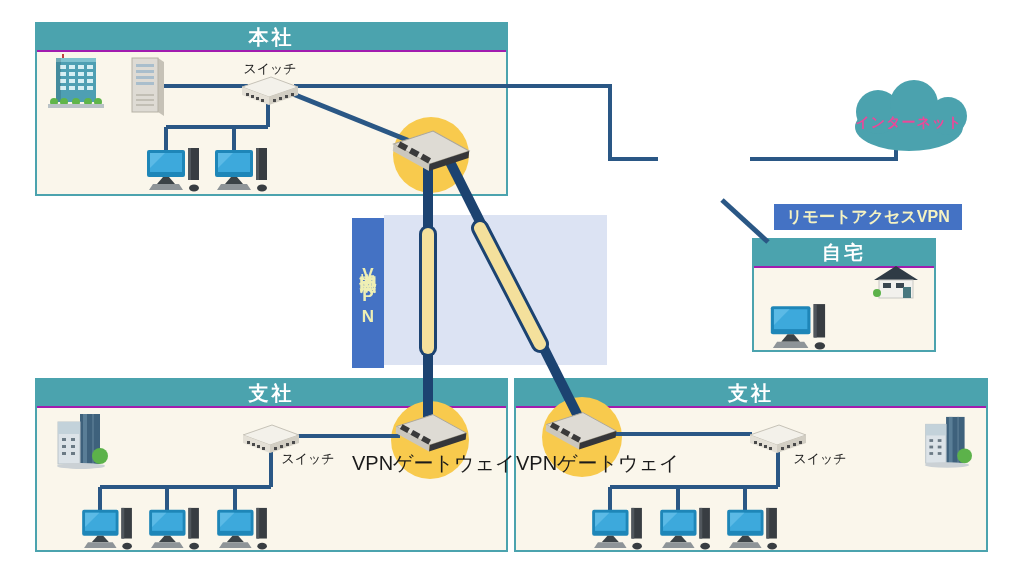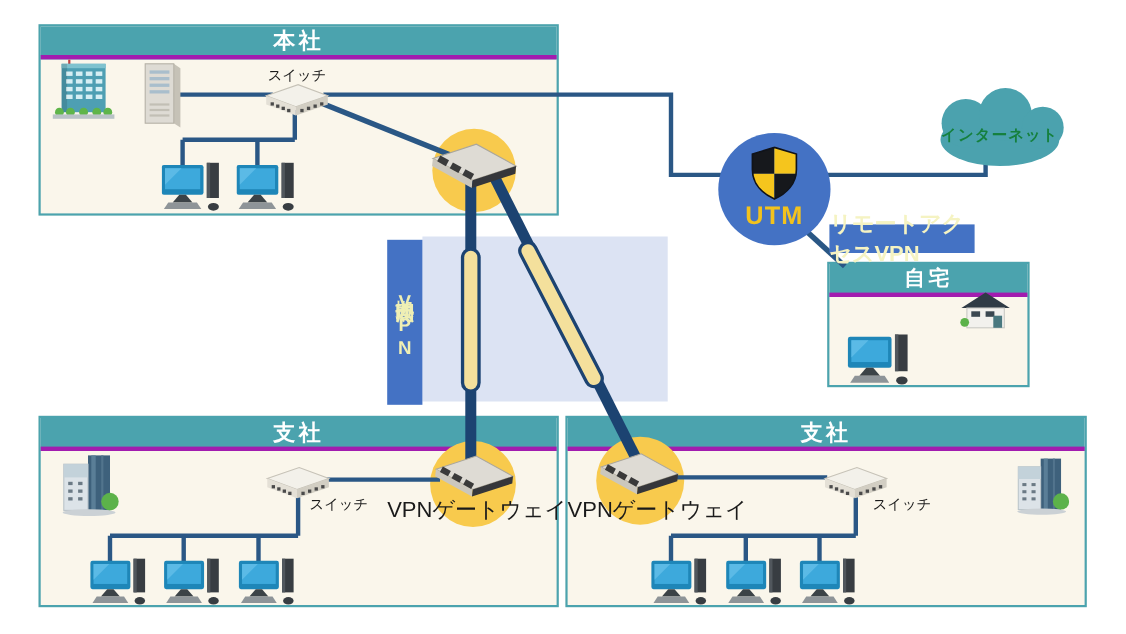--- a/index.html
+++ b/index.html
@@ -2,21 +2,21 @@
 <html><head>
 <meta charset="utf-8">
 <style>
   html,body{margin:0;padding:0;background:#fff;}
   #stage{
     position:relative;width:1024px;height:576px;background:#ffffff;
     font-family:"Liberation Sans",sans-serif;overflow:hidden;
   }
   .box{position:absolute;background:#FAF6EB;border:2px solid #4BA3AE;box-sizing:border-box;z-index:1;}
   .box-header{
-    height:26px;background:#4BA3AE;border-bottom:4px solid #a21caf;
+    height:26px;background:#4BA3AE;border-bottom:2px solid #a21caf;
     display:flex;align-items:center;justify-content:center;
     color:#ffffff;font-weight:bold;font-size:20px;letter-spacing:3px;
   }
   .panel{position:absolute;left:384px;top:215px;width:223px;height:150px;background:#DCE3F3;z-index:1;}
   .vpn-band{
     position:absolute;left:352px;top:218px;width:32px;height:150px;background:#4472C4;z-index:2;
     display:flex;align-items:center;justify-content:center;
     writing-mode:vertical-rl;text-orientation:upright;
     color:#EFEFB4;font-weight:bold;font-size:17px;letter-spacing:2px;
   }
@@ -26,26 +26,26 @@
   .lbl-sm{font-size:13px;}
   .lbl-md{font-size:20px;}
   .utm-circle{
     position:absolute;left:653px;top:121px;width:102px;height:102px;border-radius:50%;
     background:#4472C4;z-index:5;display:flex;flex-direction:column;align-items:center;justify-content:flex-start;
   }
   .utm-text{color:#F2C21D;font-weight:bold;font-size:23px;letter-spacing:1px;line-height:1;margin-top:2px;}
   .cloud{position:absolute;left:836px;top:80px;width:146px;height:74px;z-index:5;}
   .cloud-text{
     position:absolute;left:0;top:34px;width:100%;text-align:center;
-    color:#15803d;font-weight:bold;font-size:14px;letter-spacing:1px;z-index:6;
+    color:#ec4899;font-weight:bold;font-size:14px;letter-spacing:1px;z-index:6;
   }
   .remote-label{
-    position:absolute;left:754px;top:204px;width:132px;height:26px;background:#4472C4;z-index:6;
+    position:absolute;left:774px;top:204px;width:188px;height:26px;background:#4472C4;z-index:6;
     display:flex;align-items:center;justify-content:center;
-    color:#F5F3C2;font-weight:bold;font-size:20px;
+    color:#F5F3C2;font-weight:bold;font-size:16px;
   }
 </style>
 </head>
 <body>
 
 <div id="stage">
 
   <div class="box" style="left:35px;top:22px;width:473px;height:174px;">
     <div class="box-header">
       <span>本社</span>
@@ -201,37 +201,20 @@
         <polygon points="41,40 41,47 79,30 79,23" fill="#35363A"></polygon>
         <g fill="#3A3A3A">
           <rect x="8" y="22" width="9" height="6" transform="rotate(23 12 25)"></rect>
           <rect x="20" y="27" width="9" height="6" transform="rotate(23 24 30)"></rect>
           <rect x="32" y="32" width="9" height="6" transform="rotate(23 36 35)"></rect>
         </g>
       </g>
     </svg>
   </div>
 
-  <div class="utm-circle">
-    <svg width="46" height="50" viewBox="0 0 46 50" style="margin-top:12px;">
-      <defs>
-          <clipPath id="shieldClip">
-            <path d="M23,1 L43,7 V21 C43,34 34,43 23,48 C12,43 3,34 3,21 V7 Z"></path>
-          </clipPath>
-        </defs>
-      <g clip-path="url(#shieldClip)">
-        <rect x="0" y="0" width="23" height="25" fill="#16181C"></rect>
-        <rect x="23" y="0" width="23" height="25" fill="#F5C51D"></rect>
-        <rect x="0" y="25" width="23" height="25" fill="#F5C51D"></rect>
-        <rect x="23" y="25" width="23" height="25" fill="#16181C"></rect>
-      </g>
-      <path d="M23,1 L43,7 V21 C43,34 34,43 23,48 C12,43 3,34 3,21 V7 Z" fill="none" stroke="#10131A" stroke-width="1.5"></path>
-    </svg>
-    <div class="utm-text">UTM</div>
-  </div>
 
   <div class="cloud">
     <svg width="146" height="74" viewBox="0 0 146 74">
       <g fill="#4BA2AE">
         <ellipse cx="73" cy="47" rx="54" ry="24"></ellipse>
         <circle cx="42" cy="32" r="22"></circle>
         <circle cx="78" cy="24" r="24"></circle>
         <circle cx="112" cy="36" r="19"></circle>
       </g>
     </svg>

